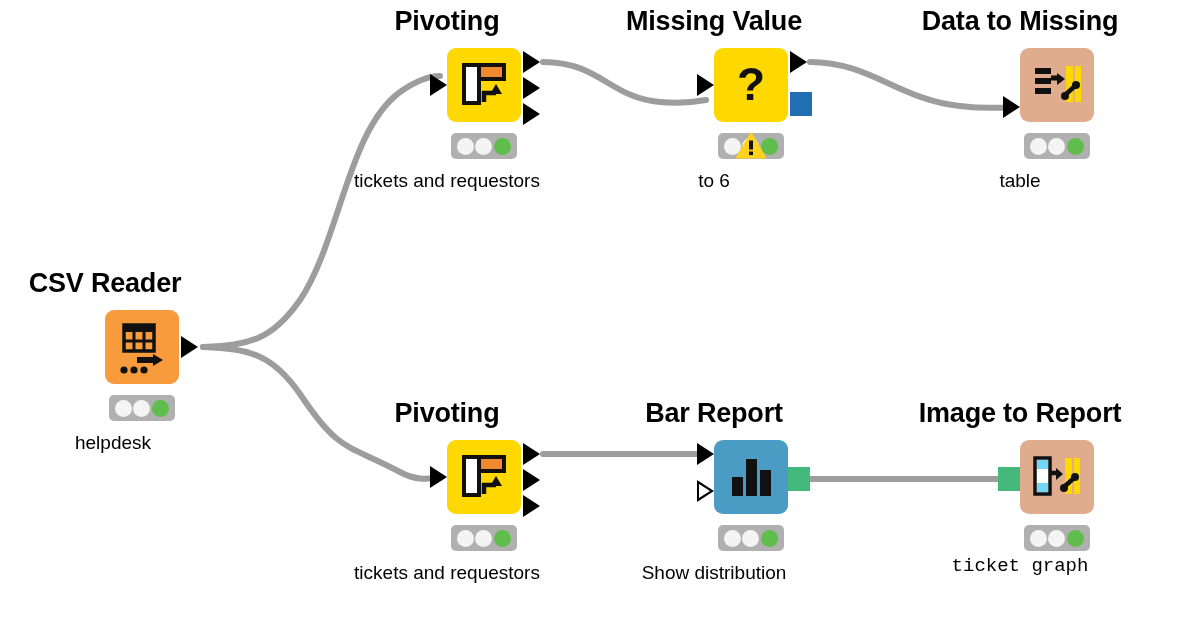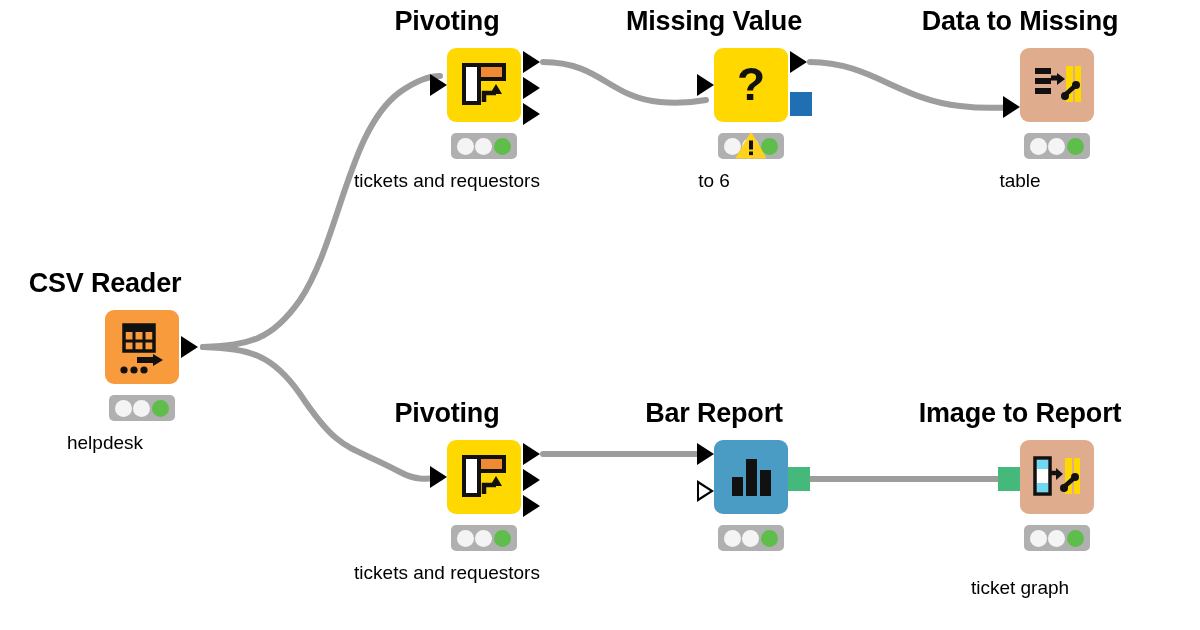--- a/index.html
+++ b/index.html
@@ -155,21 +155,21 @@
     </div>
 
     <div class="port-tri" style="left:76px; top:26px;"></div>
 
     <div class="status" style="left:4px; top:85px;">
       <span class="led"></span>
       <span class="led"></span>
       <span class="led green"></span>
     </div>
 
-    <div class="node-sub" style="top:121px;">helpdesk</div>
+    <div class="node-sub" style="top:121px;margin-left:8px;">helpdesk</div>
   </div>
 
   <div class="node" style="left:447px; top:48px;">
     <div class="node-title" style="top:-42px;">Pivoting</div>
 
     <div class="node-body body-yellow">
       <svg width="74" height="74" viewBox="0 0 74 74" xmlns="http://www.w3.org/2000/svg">
         <rect x="17" y="17" width="15" height="38" fill="#ffffff" stroke="#111" stroke-width="4"></rect>
         <rect x="32" y="17" width="25" height="14" fill="#f08a32" stroke="#111" stroke-width="4"></rect>
         <path d="M 37 54 L 37 45 L 49 45" fill="none" stroke="#111" stroke-width="4.5"></path>
@@ -288,20 +288,21 @@
     <div class="port-tri-hollow" style="left:-17px; top:40px;"></div>
     <div class="port-rect green" style="left:74px; top:27px;"></div>
 
     <div class="status" style="left:4px; top:85px;">
       <span class="led"></span>
       <span class="led"></span>
       <span class="led green"></span>
     </div>
 
     <div class="node-sub" style="top:121px;">
+      <div>Show distribution</div>
     </div>
   </div>
 
   <div class="node" style="left:1020px; top:440px;">
     <div class="node-title" style="top:-42px;">Image to Report</div>
 
     <div class="node-body body-tan">
       <svg width="74" height="74" viewBox="0 0 74 74" xmlns="http://www.w3.org/2000/svg">
         <rect x="15" y="18" width="15" height="36" fill="#ffffff" stroke="#111" stroke-width="3.5"></rect>
         <rect x="17" y="20" width="11" height="9" fill="#6ed8f5"></rect>
@@ -317,16 +318,16 @@
     </div>
 
     <div class="port-rect green" style="left:-22px; top:27px;"></div>
 
     <div class="status" style="left:4px; top:85px;">
       <span class="led"></span>
       <span class="led"></span>
       <span class="led green"></span>
     </div>
 
-    <div class="node-sub" style="top:136px;">ticket graph</div>
+    <div class="node-sub" style="top:114px;font-family:Liberation Mono, monospace;">ticket graph</div>
   </div>
 
 </div>
 
 </body></html>

